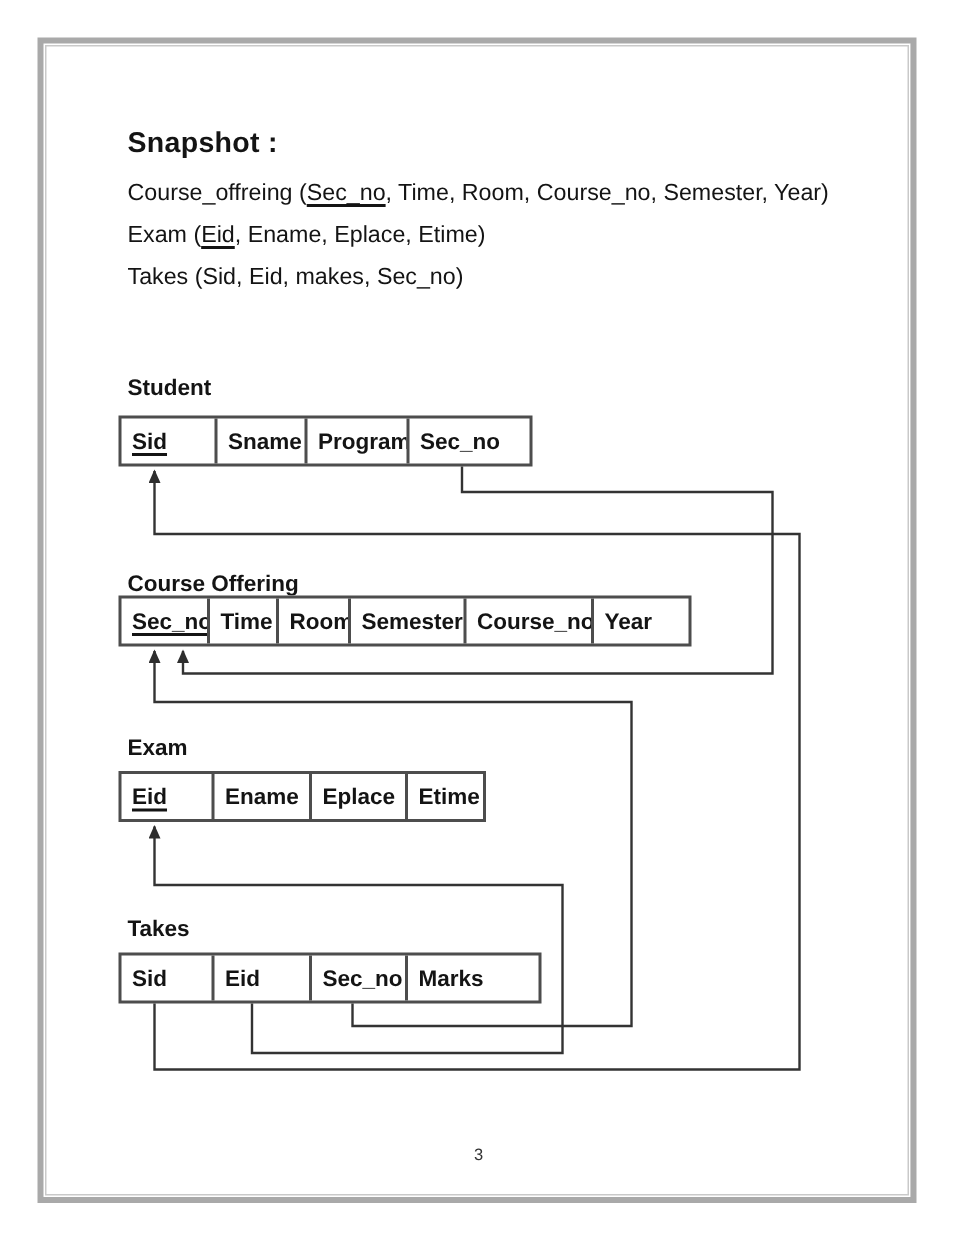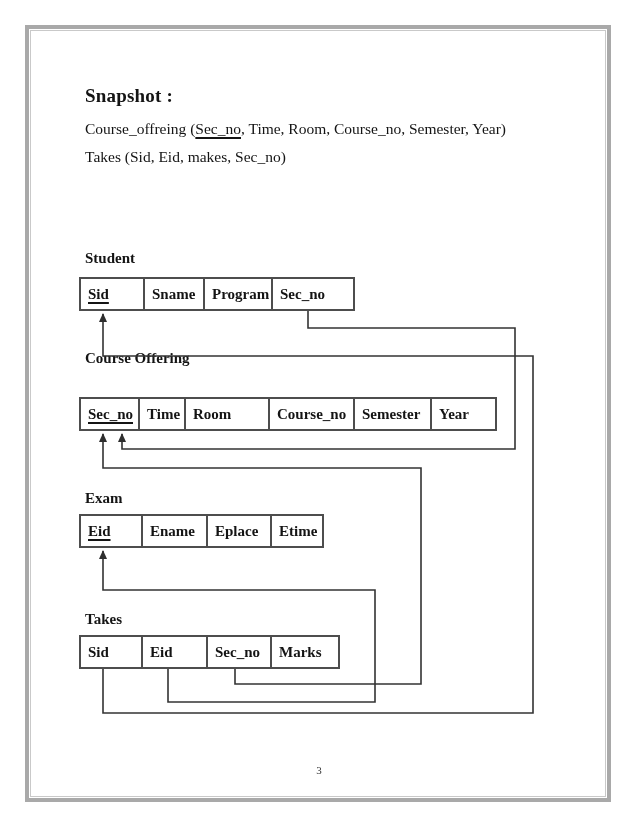--- a/index.html
+++ b/index.html
@@ -1,21 +1,21 @@
 <!DOCTYPE html>
 <html><head>
 <meta charset="utf-8">
 <style>
   html, body { margin: 0; padding: 0; background: #ffffff; }
   .page {
     position: relative;
     width: 638px;
     height: 826px;
     background: #ffffff;
-    font-family: Liberation Serif, serif;
+    font-family: Liberation Sans, sans-serif;
     color: #141414;
     overflow: hidden;
   }
   .page-border {
     position: absolute;
     left: 25px; top: 25px;
     width: 586px; height: 777px;
     box-sizing: border-box;
     border: 4px solid #a9a9a9;
     box-shadow: inset 0 0 0 1px #ffffff, inset 0 0 0 2px #c9c9c9;
@@ -60,55 +60,56 @@
 </style>
 </head>
 <body>
 
 <div class="page">
   <div class="page-border"></div>
 
   <div class="text-block">
     <p class="title">Snapshot :</p>
     <p class="schema-line"><span>Course_offreing (</span><span class="u">Sec_no</span><span>, Time, Room, Course_no, Semester, Year)</span></p>
+    <p class="schema-line"><span>Exam (</span><span class="u">Eid</span><span>, Ename, Eplace, Etime)</span></p>
     <p class="schema-line"><span>Takes (Sid, Eid, makes, Sec_no)</span><span class="u"></span><span></span></p>
   </div>
 
   <div class="tbl-label" style="top:250px">Student</div>
   <div class="tbl" style="left:79px; top:277px;">
     <div class="cell" style="width:64px">
         <span class="u">Sid</span>
       </div>
     <div class="cell" style="width:60px">
         <span>Sname</span>
       </div>
     <div class="cell" style="width:68px">
         <span>Program</span>
       </div>
     <div class="cell" style="width:80px">
         <span>Sec_no</span>
       </div>
   </div>
 
-  <div class="tbl-label" style="top:350px">Course Offering</div>
+  <div class="tbl-label" style="top:381px">Course Offering</div>
   <div class="tbl" style="left:79px; top:397px;">
     <div class="cell" style="width:59px">
         <span class="u">Sec_no</span>
       </div>
     <div class="cell" style="width:46px">
         <span>Time</span>
       </div>
-    <div class="cell" style="width:84px">
+    <div class="cell" style="width:48px">
         <span>Room</span>
+      </div>
+    <div class="cell" style="width:77px">
+        <span>Semester</span>
       </div>
     <div class="cell" style="width:85px">
         <span>Course_no</span>
-      </div>
-    <div class="cell" style="width:77px">
-        <span>Semester</span>
       </div>
     <div class="cell" style="width:63px">
         <span>Year</span>
       </div>
   </div>
 
   <div class="tbl-label" style="top:490px">Exam</div>
   <div class="tbl" style="left:79px; top:514px;">
     <div class="cell" style="width:62px">
         <span class="u">Eid</span>
@@ -128,21 +129,21 @@
   <div class="tbl" style="left:79px; top:635px;">
     <div class="cell" style="width:62px">
         <span>Sid</span>
       </div>
     <div class="cell" style="width:65px">
         <span>Eid</span>
       </div>
     <div class="cell" style="width:64px">
         <span>Sec_no</span>
       </div>
-    <div class="cell" style="width:66px">
+    <div class="cell" style="width:87px">
         <span>Marks</span>
       </div>
   </div>
 
   <svg class="connectors" width="638" height="826" viewBox="0 0 638 826">
     <defs>
       <marker id="arrow" markerUnits="userSpaceOnUse" markerWidth="10" markerHeight="10" refX="8" refY="4" orient="auto">
         <path d="M0,0 L9,4 L0,8 Z" fill="#2e2e2e"></path>
       </marker>
     </defs>

